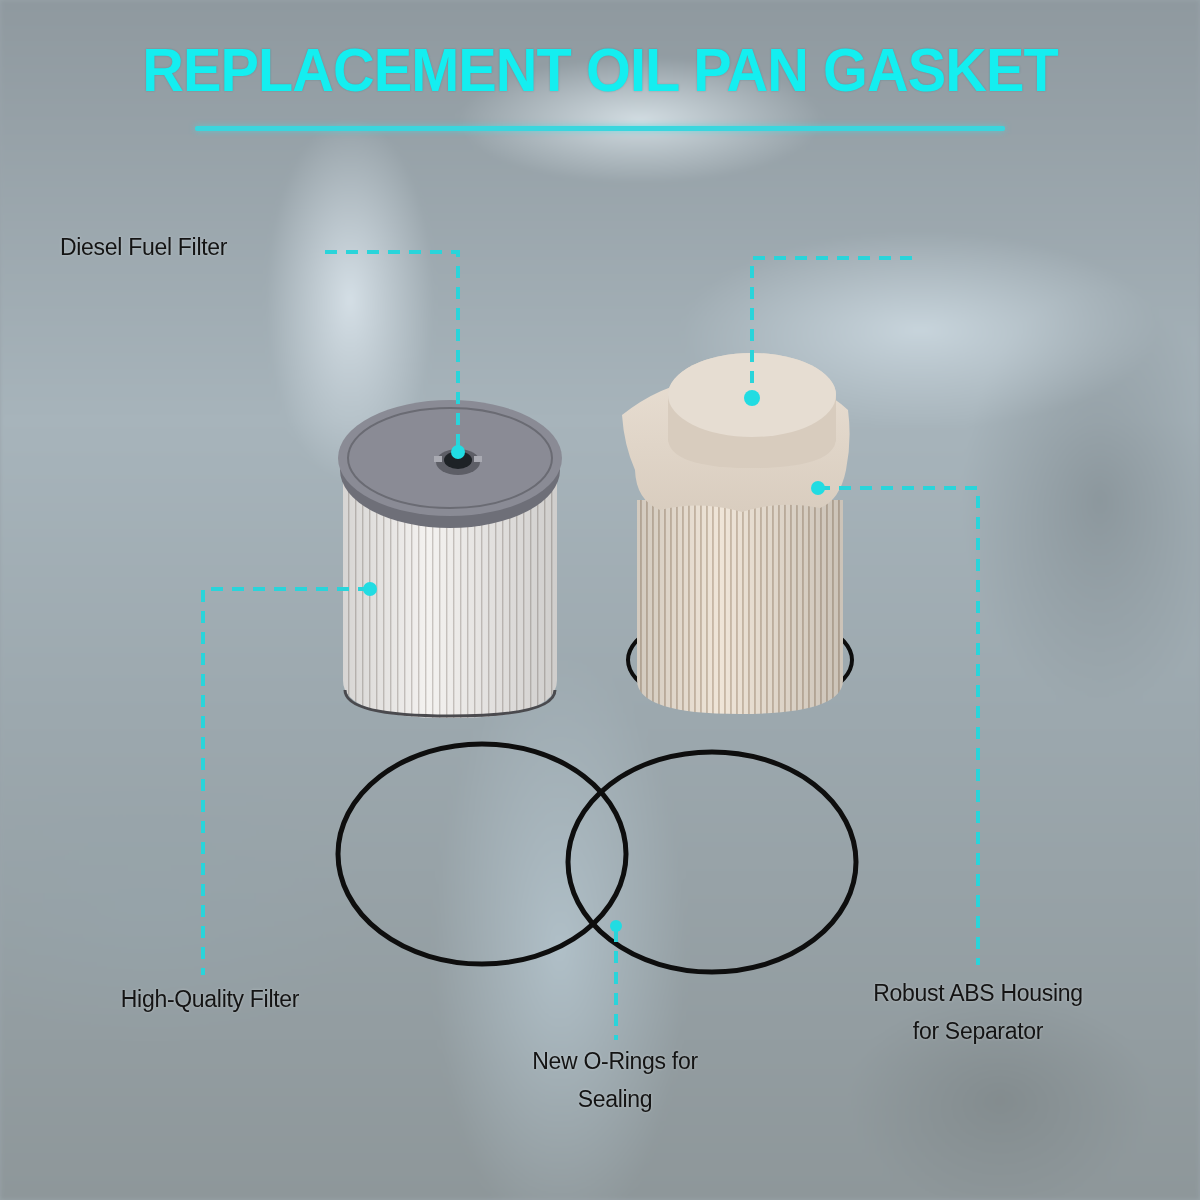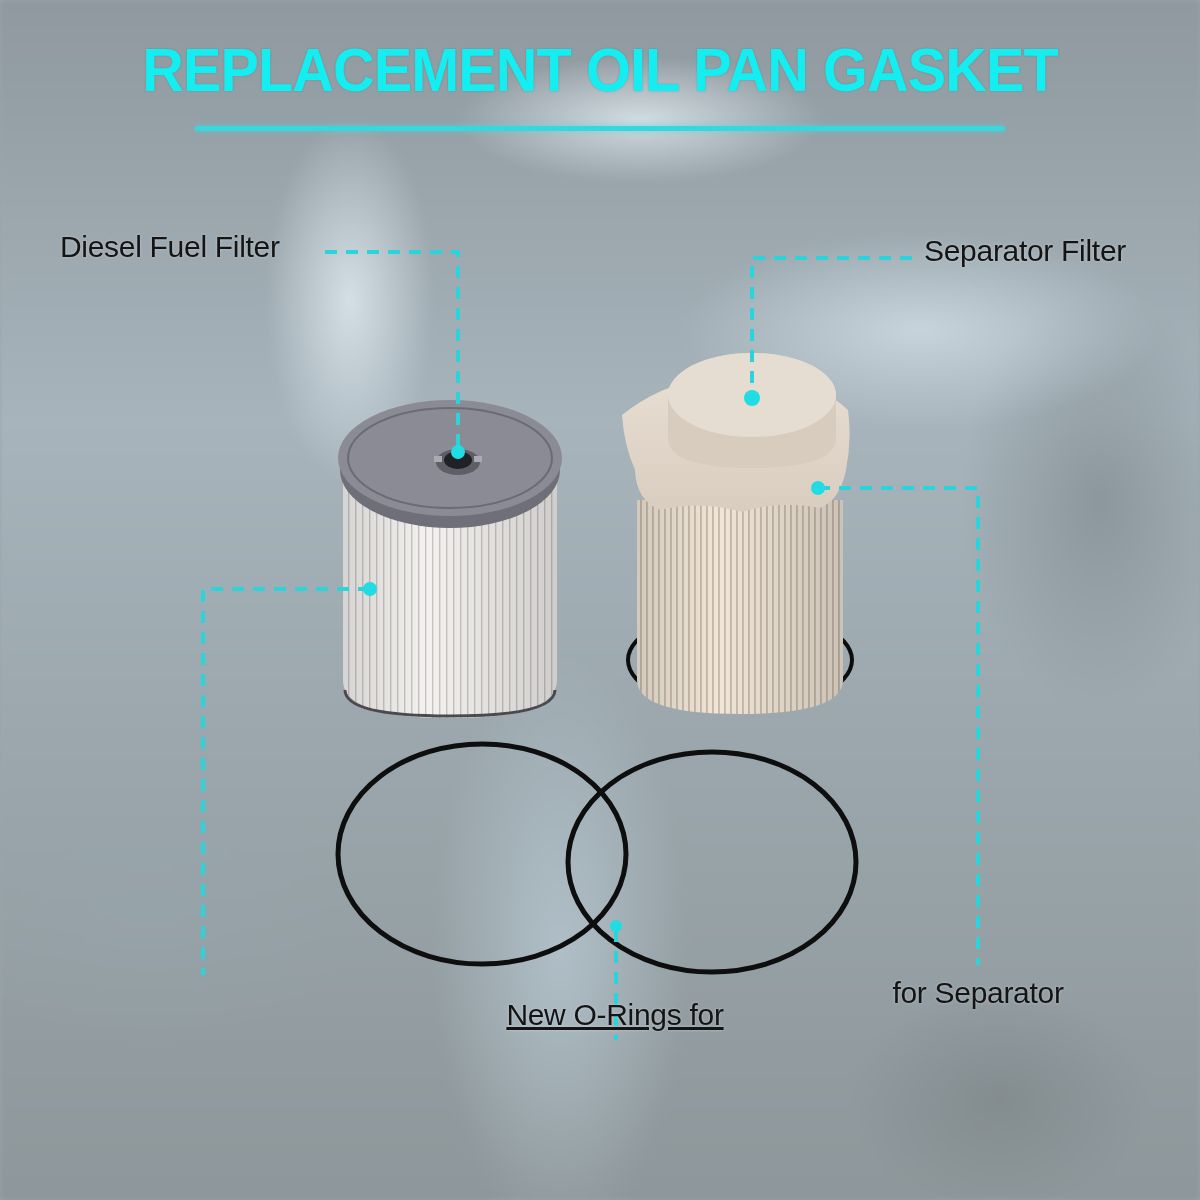--- a/index.html
+++ b/index.html
@@ -27,21 +27,21 @@
       font-size: 62px; letter-spacing: -1px; color: #14eef0;
       transform: scaleX(0.93); transform-origin: center;
       text-shadow: 0 0 2px rgba(0,80,90,0.3);
     }
     .title-underline {
       position: absolute; left: 195px; top: 126px; width: 810px; height: 5px;
       background: #3ad6de; border-radius: 2px;
       box-shadow: 0 0 6px rgba(60,220,230,0.6);
     }
     .label {
-      position: absolute; color: #141414; font-size: 30px; line-height: 38px;
+      position: absolute; color: #141414; font-size: 23px; line-height: 38px;
       text-align: center; letter-spacing: -0.3px;
       text-shadow: 0 0 3px rgba(255,255,255,0.35);
     }
     .label span { display: block; }
     svg.overlay { position: absolute; left: 0; top: 0; }
     .dash { stroke: #2ad4da; stroke-width: 4; stroke-dasharray: 12 9; fill: none; }
     .dot { fill: #21dce2; }
   </style>
 </head>
 <body>
@@ -121,25 +121,27 @@
     <path class="dash" d="M616 930 L616 1040"></path>
     <circle class="dot" cx="616" cy="926" r="6"></circle>
   </g>
 </svg>
 
 <div class="label" style="left:60px; top:228px; text-align:left;">
   <span>Diesel Fuel Filter</span>
 </div>
 
 <div class="label" style="left:880px; top:232px; width:290px;">
-  <span>Separator Filter</span>
 </div>
 
 <div class="label" style="left:50px; top:980px; width:320px;">
+  <span>High-Quality Filter</span>
 </div>
 
-<div class="label" style="left:470px; top:996px; width:290px;text-decoration:underline;">
+<div class="label" style="left:470px; top:1042px; width:290px;">
   <span>New O-Rings for</span>
+  <span>Sealing</span>
 </div>
 
 <div class="label" style="left:808px; top:974px; width:340px;">
+  <span>Robust ABS Housing</span>
   <span>for Separator</span>
 </div>
 
 </body></html>

